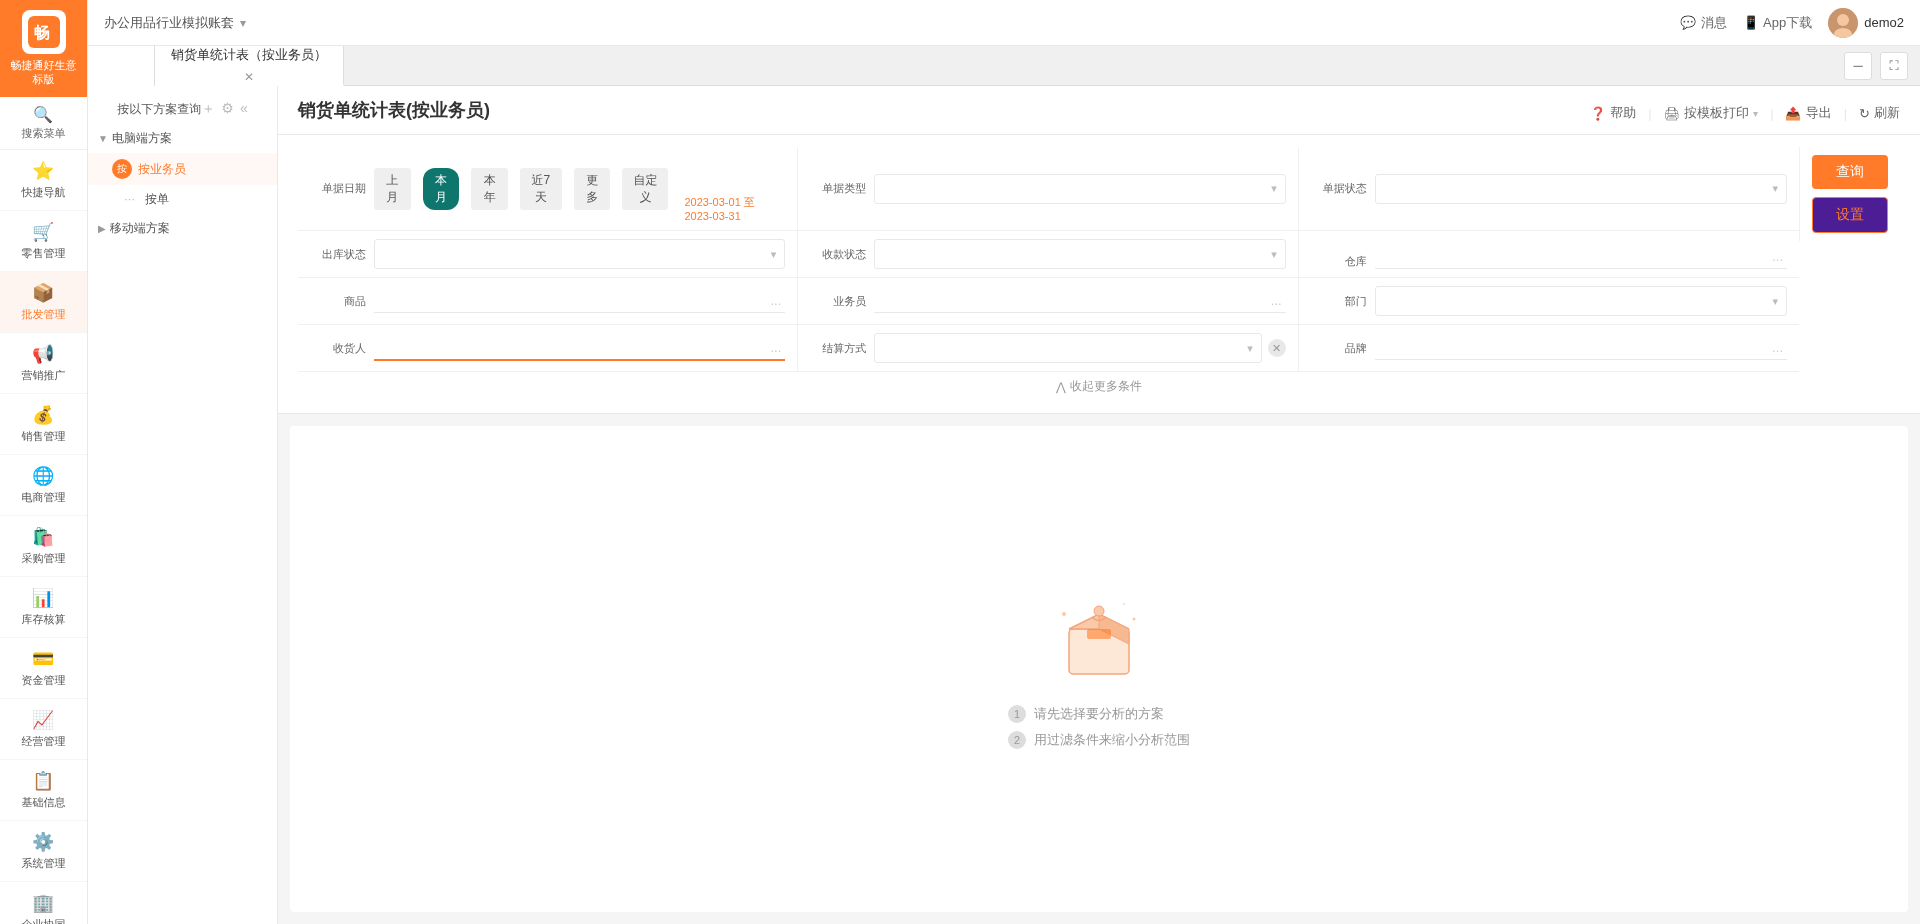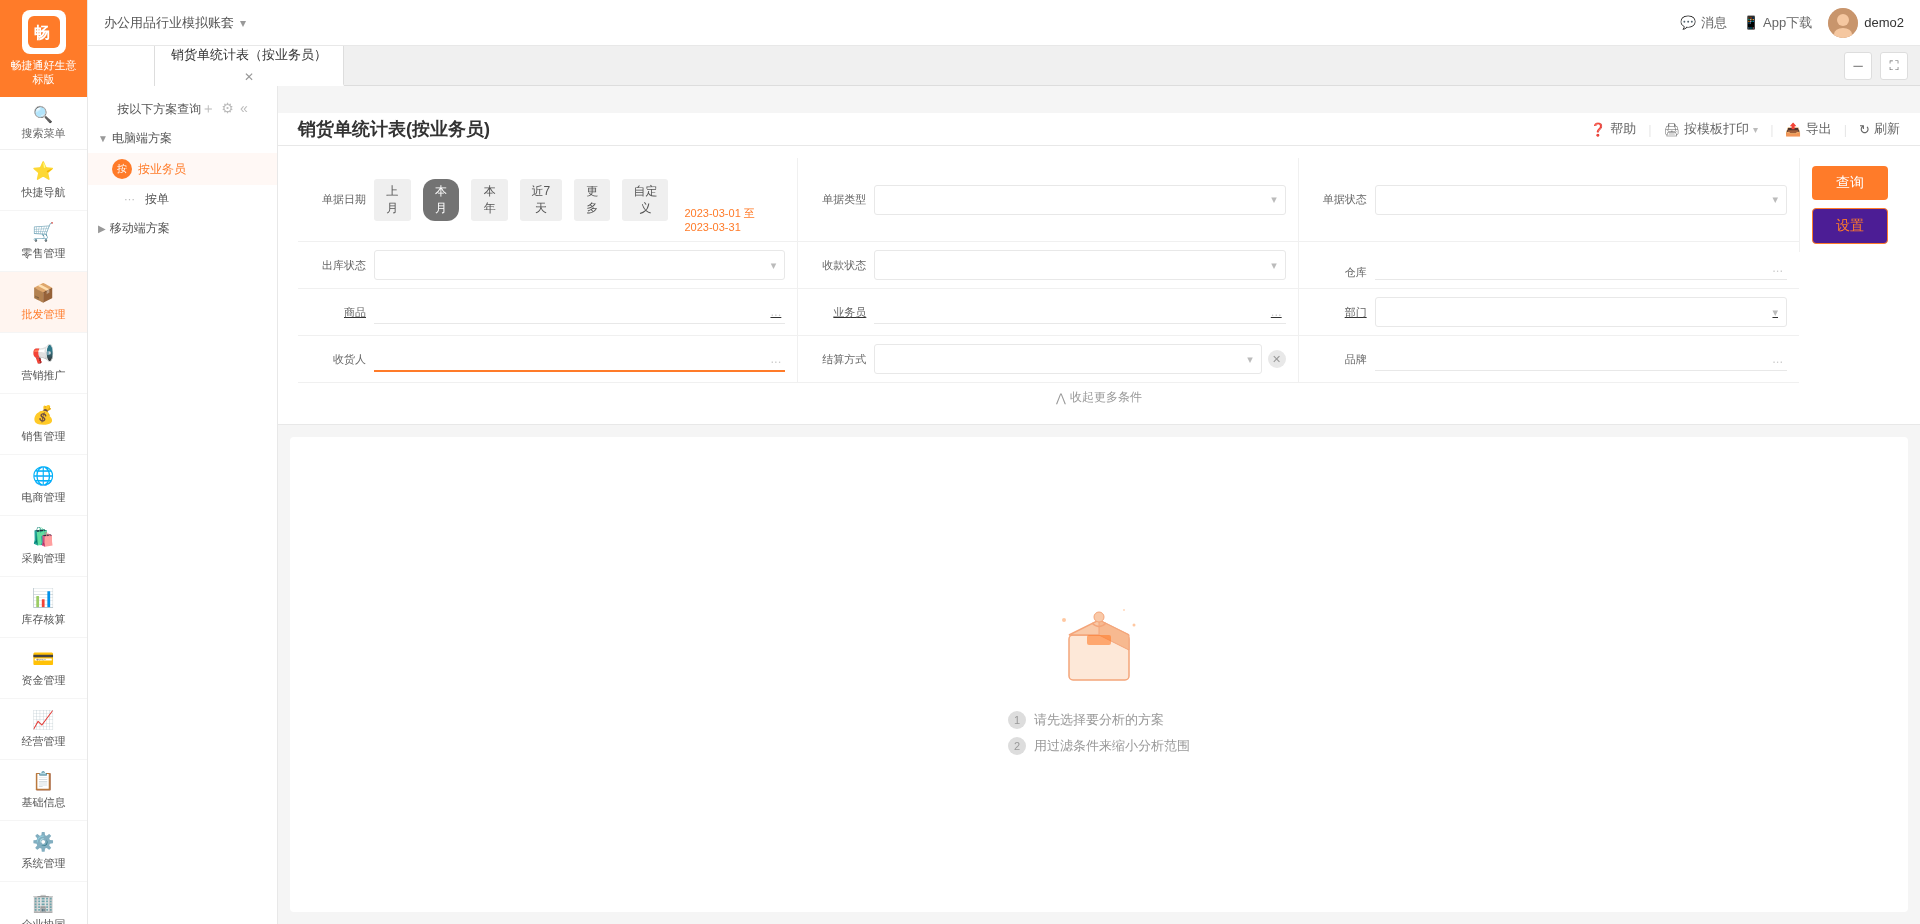--- a/index.html
+++ b/index.html
@@ -62,30 +62,30 @@
     .scheme-item.active { color: #ff7b29; background: #fff8f5; }
     .scheme-item-icon { width: 20px; height: 20px; border-radius: 50%; background: #ff7b29; display: flex; align-items: center; justify-content: center; color: #fff; font-size: 10px; flex-shrink: 0; }
     .scheme-sub-item { display: flex; align-items: center; gap: 6px; padding: 6px 10px 6px 36px; cursor: pointer; font-size: 12px; color: #555; }
     .mobile-scheme { display: flex; align-items: center; gap: 4px; padding: 6px 10px; font-size: 12px; color: #555; cursor: pointer; }
     .chevron { display: inline-block; font-size: 10px; color: #999; }
 
     
     .right-content { flex: 1; display: flex; flex-direction: column; overflow: hidden; }
 
     
-    .page-header { background: #fff; padding: 4px 20px; display: flex; align-items: center; justify-content: space-between; border-bottom: 1px solid #e8e8e8; margin-top: 27px; }
+    .page-header { background: #fff; padding: 12px 20px; display: flex; align-items: flex-end; justify-content: space-between; border-bottom: 1px solid #e8e8e8; }
     .page-title { font-size: 18px; font-weight: 600; color: #333; }
     .page-actions { display: flex; align-items: center; gap: 12px; }
     .page-action-btn { display: flex; align-items: center; gap: 4px; font-size: 13px; color: #666; cursor: pointer; }
     .page-action-split { color: #e8e8e8; }
 
     
     .filter-area { background: #fff; padding: 12px 20px; border-bottom: 1px solid #e8e8e8; }
     .date-btn { padding: 3px 8px; border-radius: 3px; font-size: 12px; color: #555; cursor: pointer; border: 1px solid transparent; }
-    .date-btn.active { background: #737373; color: #fff; border-radius: 12px; }
+    .date-btn.active { background: #0f766e; color: #fff; border-radius: 12px; }
     .date-range { font-size: 12px; color: #ff7b29; margin-top: 40px; }
     .collapse-btn { display: flex; align-items: center; justify-content: center; gap: 4px; padding: 6px 16px; color: #999; font-size: 12px; cursor: pointer; width: 100%; }
     .filter-cell-label { font-size: 11px; color: #666; white-space: nowrap; min-width: 56px; text-align: right; margin-right: 8px; }
     .filter-select-box { flex: 1; display: flex; align-items: center; justify-content: space-between; border: 1px solid #e8e8e8; border-radius: 3px; padding: 4px 8px; font-size: 13px; cursor: pointer; min-height: 30px; }
     .filter-select-arrow { color: #bbb; font-size: 11px; }
 
     
     .query-btn { background: #ff7b29; color: #fff; border: none; border-radius: 4px; padding: 8px 24px; font-size: 14px; cursor: pointer; }
     .settings-btn { background: #4c1d95; color: #ff7b29; border: 1px solid #ff7b29; border-radius: 4px; padding: 8px 18px; font-size: 14px; cursor: pointer; }
     .query-settings-col { display: flex; flex-direction: column; gap: 8px; padding: 8px 12px; }
@@ -328,21 +328,21 @@
                 </div>
               </div>
               <div style="display:flex;align-items:flex-end;padding:8px 12px;">
                 <span class="filter-cell-label">仓库</span>
                 <div style="flex:1;border-bottom:1px solid #e8e8e8;padding:4px 4px;display:flex;align-items:center;justify-content:flex-end;">
                   <span style="color:#ccc;">...</span>
                 </div>
               </div>
             </div>
 
-            <div style="display:grid;grid-template-columns:1fr 1fr 1fr;border-bottom:1px solid #f0f0f0;text-decoration:underline;">
+            <div style="display:grid;grid-template-columns:1fr 1fr 1fr;border-bottom:1px solid #f0f0f0;">
               <div style="display:flex;align-items:center;padding:8px 12px;border-right:1px solid #f0f0f0;">
                 <span class="filter-cell-label">商品</span>
                 <div style="flex:1;border-bottom:1px solid #e8e8e8;padding:4px 4px;display:flex;align-items:center;justify-content:flex-end;">
                   <span style="color:#ccc;">...</span>
                 </div>
               </div>
               <div style="display:flex;align-items:center;padding:8px 12px;border-right:1px solid #f0f0f0;">
                 <span class="filter-cell-label">业务员</span>
                 <div style="flex:1;border-bottom:1px solid #e8e8e8;padding:4px 4px;display:flex;align-items:center;justify-content:flex-end;">
                   <span style="color:#ccc;">...</span>

